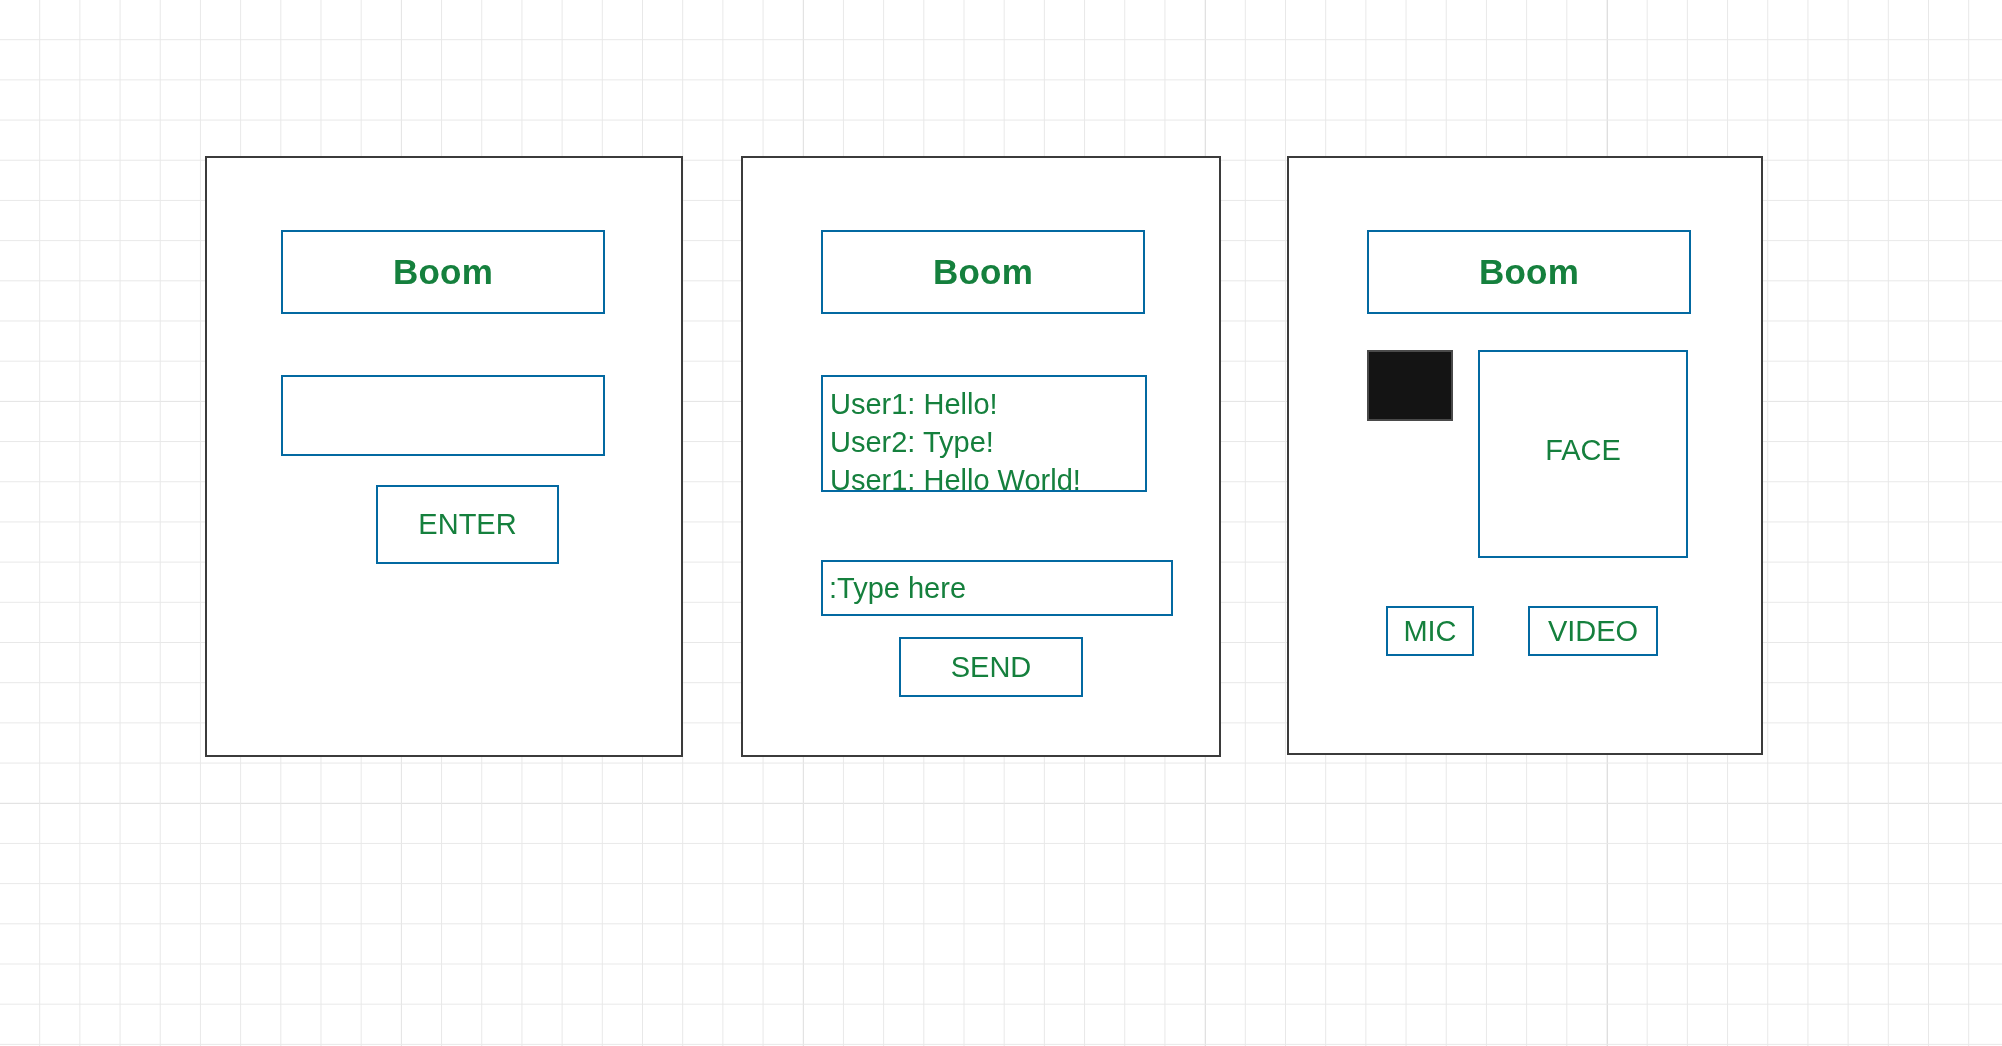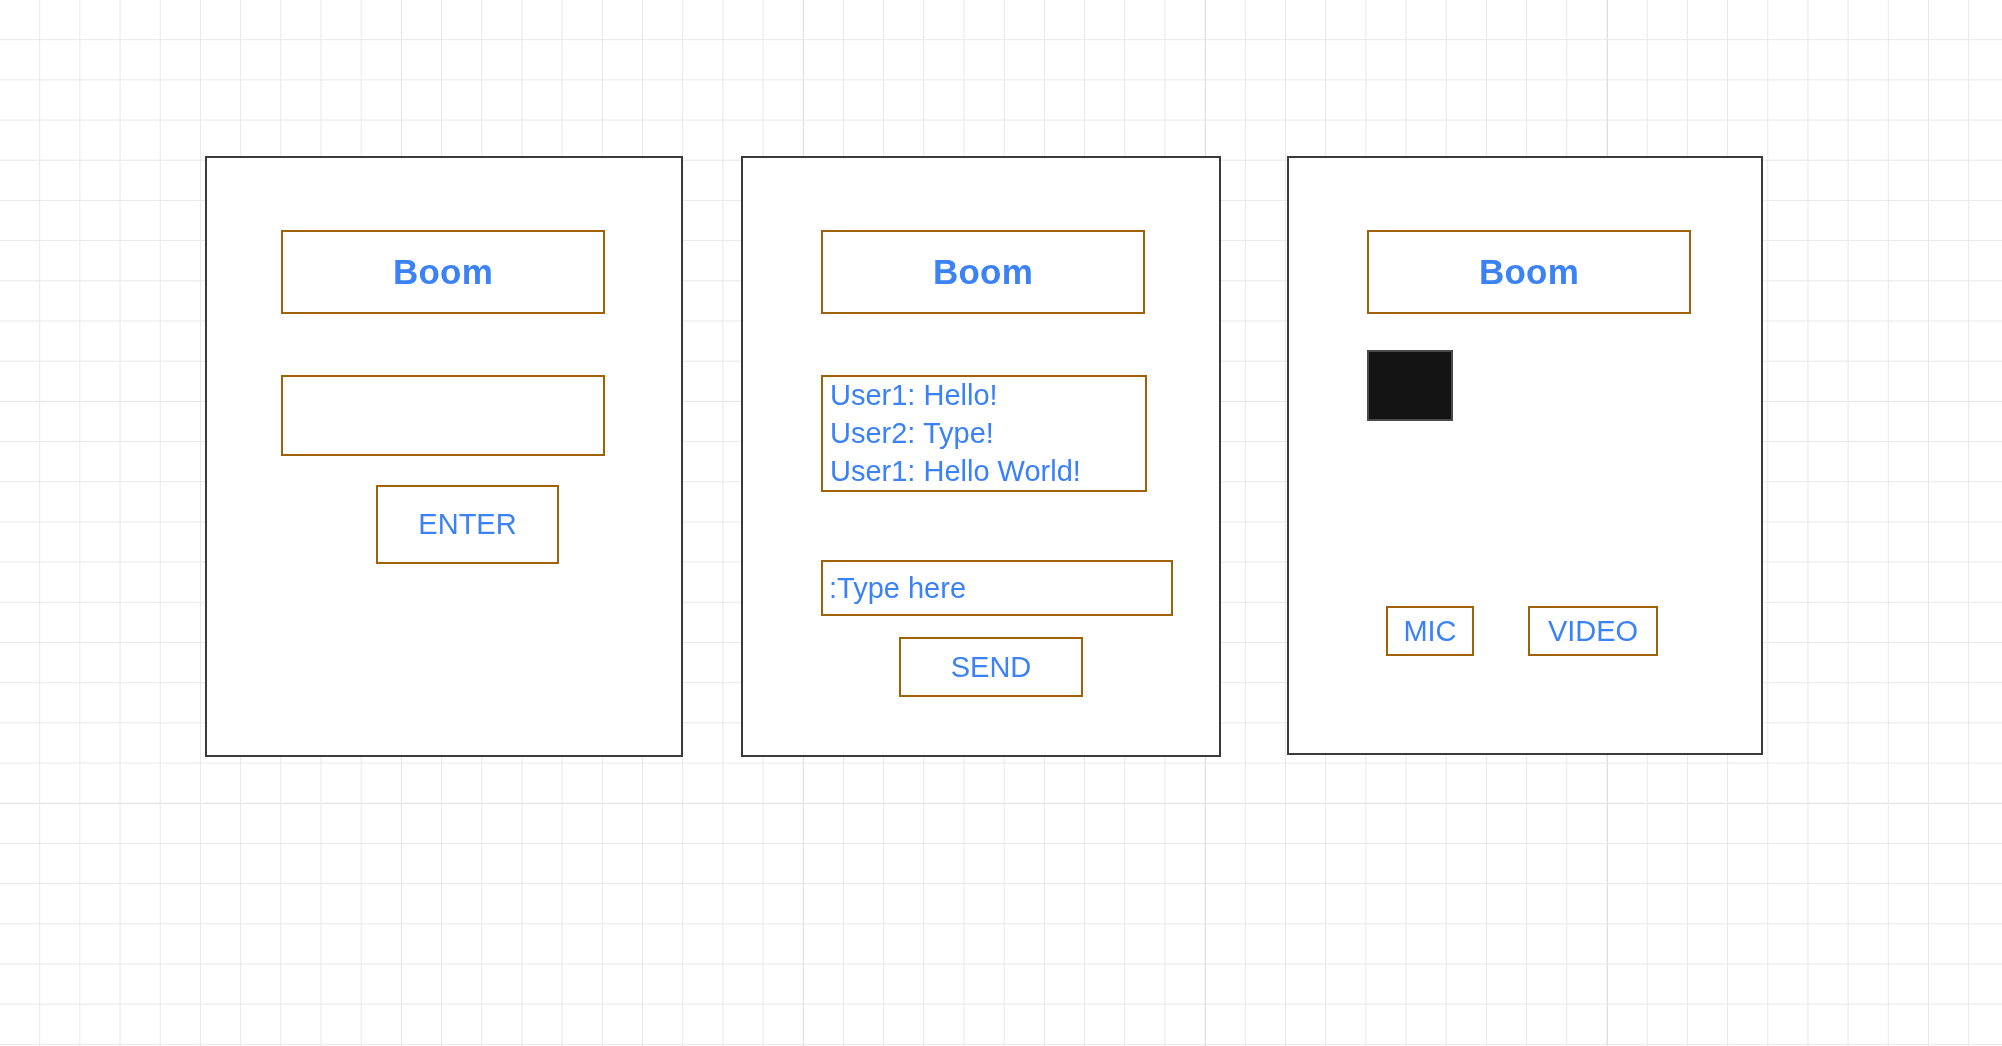--- a/index.html
+++ b/index.html
@@ -37,22 +37,22 @@
     position: absolute;
     box-sizing: border-box;
     background: #ffffff;
     border: 2px solid #3b3b3b;
   }
 
   .box {
     position: absolute;
     box-sizing: border-box;
     background: #ffffff;
-    border: 2px solid #a16207;
-    color: #3b82f6;
+    border: 2px solid #0369a1;
+    color: #15803d;
     display: flex;
   }
 
   .box.center {
     align-items: center;
     justify-content: center;
   }
 
   .box.top-center {
     align-items: flex-start;
@@ -115,36 +115,37 @@
 
     <div class="box left-mid input-box" style="left:74px; top:217px; width:324px; height:81px;"></div>
 
     <div class="box center btn" style="left:145px; top:327px; width:183px; height:79px;margin-left:24px;">ENTER</div>
   </div>
 
   <div class="panel" style="left:741px; top:156px; width:480px; height:601px;">
 
     <div class="box center title-box" style="left:78px; top:72px; width:324px; height:84px;">Boom</div>
 
-    <div class="box chat-log" style="left:78px; top:217px; width:326px; height:117px;justify-content:flex-end;">
+    <div class="box chat-log" style="left:78px; top:217px; width:326px; height:117px;">
       <div class="chat-line">User1: Hello!</div>
       <div class="chat-line">User2: Type!</div>
       <div class="chat-line">User1: Hello World!</div>
     </div>
 
     <div class="box left-mid input-box" style="left:78px; top:402px; width:352px; height:56px;">:Type here</div>
 
     <div class="box center btn" style="left:148px; top:479px; width:184px; height:60px;margin-left:8px;">SEND</div>
   </div>
 
   <div class="panel" style="left:1287px; top:156px; width:476px; height:599px;">
 
     <div class="box center title-box" style="left:78px; top:72px; width:324px; height:84px;">Boom</div>
 
     <div class="swatch" style="left:78px; top:192px; width:86px; height:71px; background:#141414;"></div>
 
+    <div class="box top-center face-box" style="left:189px; top:192px; width:210px; height:208px;">FACE</div>
 
     <div class="box center btn" style="left:97px; top:448px; width:88px; height:50px;">MIC</div>
 
     <div class="box center btn" style="left:219px; top:448px; width:130px; height:50px;margin-left:20px;">VIDEO</div>
   </div>
 
 </div>
 
 </body></html>

